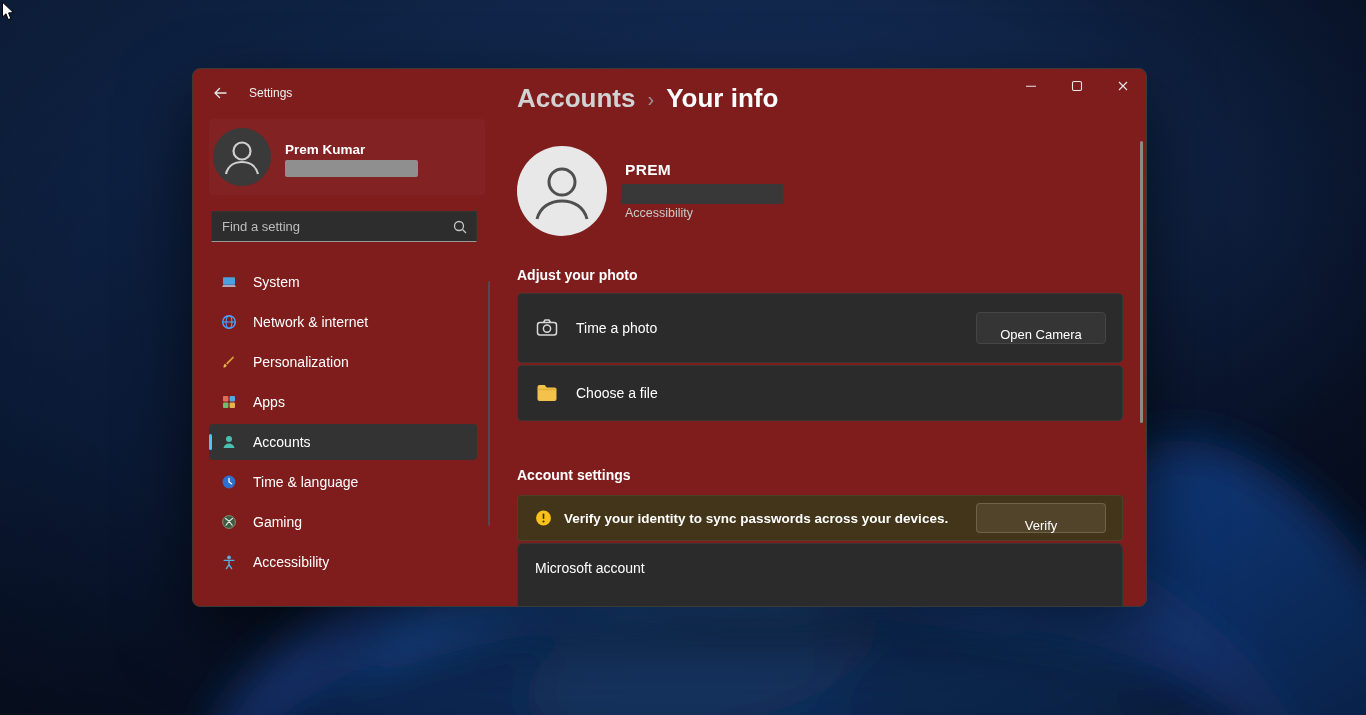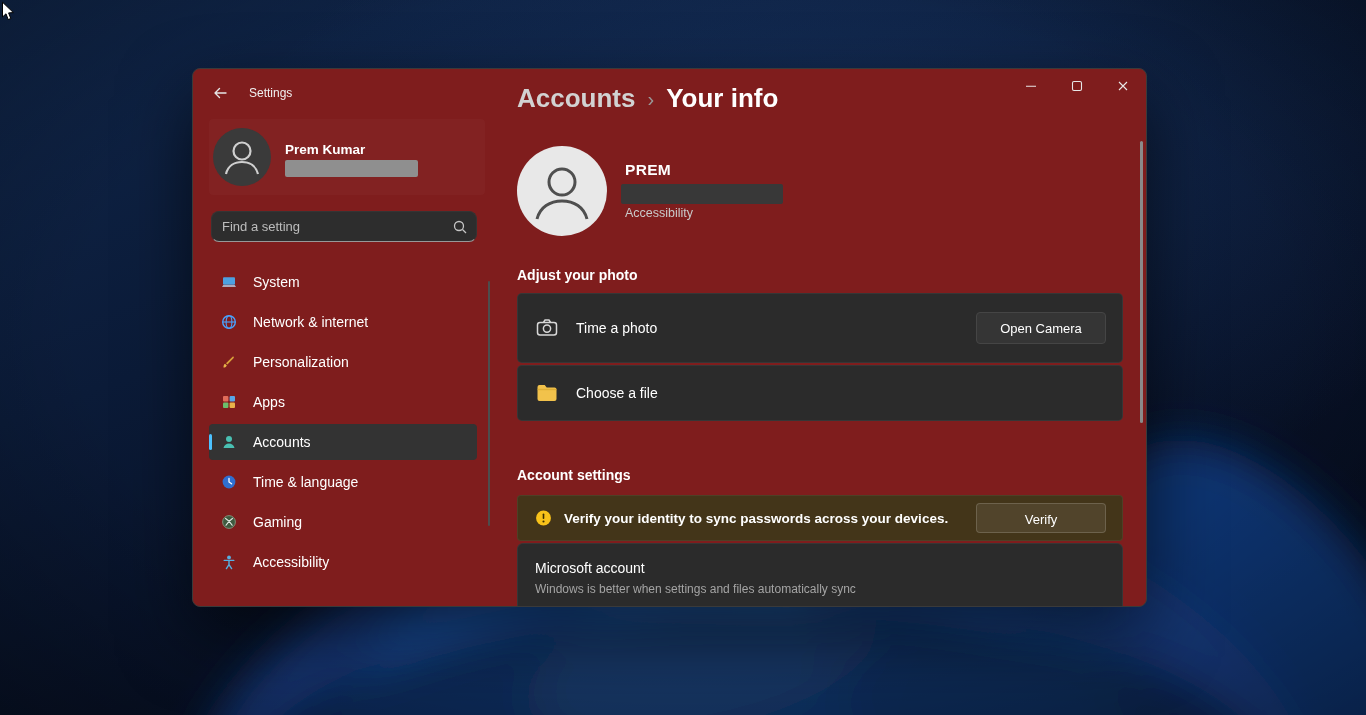--- a/index.html
+++ b/index.html
@@ -35,21 +35,21 @@
   .sidebar { position:absolute; left:0; top:0; width:300px; height:100%; }
   .user-card { position:absolute; left:16px; top:50px; width:276px; height:76px;
     background:rgba(255,255,255,0.025); border-radius:4px; cursor:pointer; }
   .avatar-sm { position:absolute; left:4px; top:9px; width:58px; height:58px; }
   .user-name { position:absolute; left:76px; top:23px; font-size:13.5px; font-weight:700; color:#ffffff; }
   .redacted-sm { position:absolute; left:76px; top:41px; width:133px; height:17px;
     background:#8f8f8f; border-radius:2px; }
 
   .search-box { position:absolute; left:18px; top:142px; width:266px; height:31px;
     background:#2d2d2d; border:1px solid #343434; border-bottom:1px solid #989898;
-    border-radius:8px; }
+    border-radius:1px; }
   .search-input { position:absolute; left:0; top:0; width:232px; height:100%;
     background:transparent; border:none; outline:none; color:#e8e8e8;
     font-size:13px; padding:0 10px; font-family:"Liberation Sans", sans-serif; }
   .search-input::placeholder { color:#bdbdbd; }
   .search-icon { position:absolute; right:8px; top:7px; width:16px; height:16px; }
 
   .nav { position:absolute; left:16px; top:195px; width:268px; }
   .nav-item { position:relative; height:36px; margin-bottom:4px; display:flex;
     align-items:center; padding:0 12px; border-radius:4px; font-size:14px;
     color:#ffffff; cursor:pointer; }
@@ -87,21 +87,21 @@
     border:1px solid rgba(255,255,255,0.055); border-radius:5px; }
   .card1 { top:224px; height:70px; }
   .card2 { top:296px; height:56px; }
   .card-icon { position:absolute; left:17px; top:50%; transform:translateY(-50%);
     width:24px; height:24px; display:inline-flex; }
   .card-label { position:absolute; left:58px; top:50%; transform:translateY(-50%);
     font-size:14px; color:#ffffff; }
   .btn { position:absolute; right:16px; top:50%; transform:translateY(-50%);
     min-width:130px; height:32px; background:#353535;
     border:1px solid #454545; border-radius:4px; color:#ffffff; font-size:13px;
-    font-family:"Liberation Sans", sans-serif; cursor:pointer; padding:8px 14px; }
+    font-family:"Liberation Sans", sans-serif; cursor:pointer; padding:14px 14px; }
 
   .warning { position:absolute; left:0; top:426px; width:606px; height:46px;
     background:#433519; border:1px solid rgba(255,255,255,0.06); border-radius:4px; }
   .warn-icon { position:absolute; left:17px; top:50%; transform:translateY(-50%);
     width:17px; height:17px; display:inline-flex; }
   .warn-text { position:absolute; left:46px; top:50%; transform:translateY(-50%);
     font-size:13.5px; font-weight:700; color:#ffffff; white-space:nowrap; }
   .btn.verify { background:rgba(255,255,255,0.08); border:1px solid rgba(255,255,255,0.16);
     height:30px;margin-left:46px; }
 
@@ -334,19 +334,18 @@
           <rect x="7.25" y="3.8" width="1.5" height="5.2" rx="0.75" fill="#3a2c00"></rect>
           <circle cx="8" cy="11.3" r="1" fill="#3a2c00"></circle>
         </svg>
       </span>
       <span class="warn-text">Verify your identity to sync passwords across your devices.</span>
       <button class="btn verify">Verify</button>
     </div>
 
     <div class="card ms-card">
       <div class="ms-title">Microsoft account</div>
-      <div class="ms-sub">Windows is better when settings and files automatically sync</div>
     </div>
 
   </div>
 
   <div class="main-scrollbar"></div>
 </div>
 
 </body></html>

